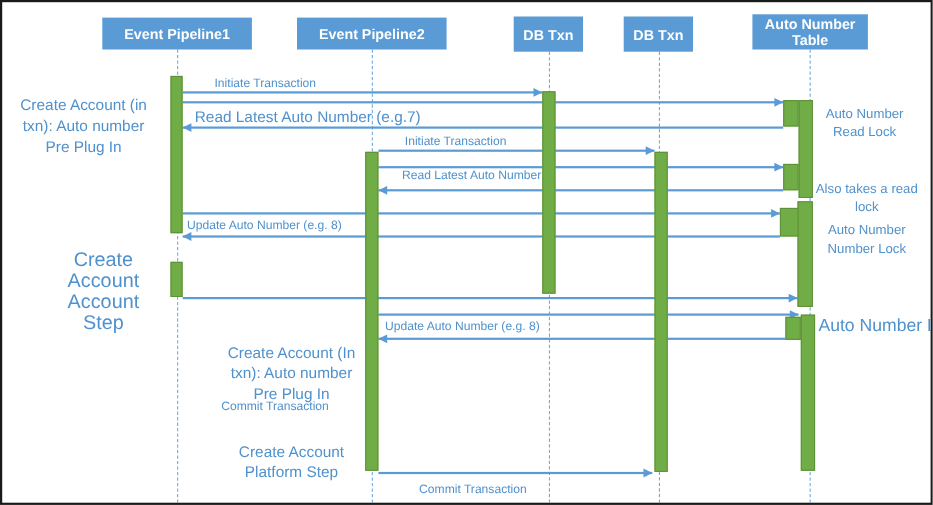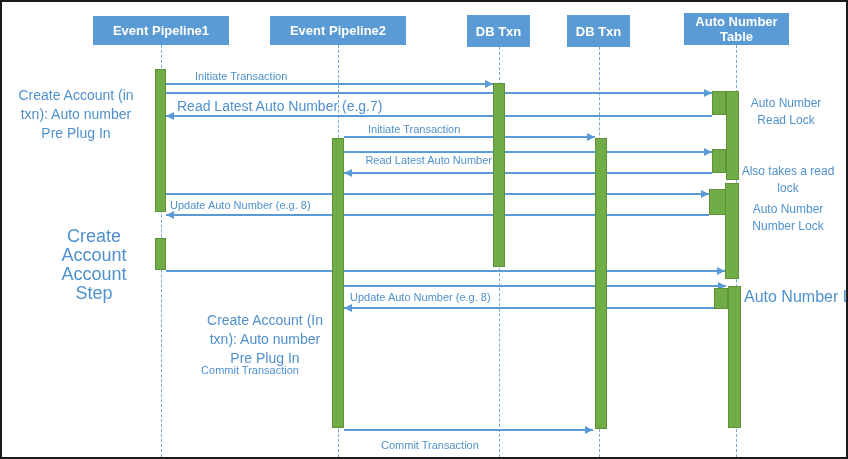--- a/index.html
+++ b/index.html
@@ -120,20 +120,24 @@
       <div>Create</div>
       <div>Account</div>
       <div>Account</div>
       <div>Step</div>
     </div>
     <div class="lbl" style="left: 196px; top: 309px; font-size: 14px; text-align: center; line-height: 19px; width: 134px;">
       <div>Create Account (In</div>
       <div>txn): Auto number</div>
       <div>Pre Plug In</div>
     </div>
+    <div class="lbl" style="left: 196px; top: 399px; font-size: 14px; text-align: center; line-height: 19px; width: 134px;">
+      <div>Create Account</div>
+      <div>Platform Step</div>
+    </div>
     <div class="lbl" style="left: 741px; top: 93px; font-size: 12px; text-align: center; line-height: 17px; width: 86px;">
       <div>Auto Number</div>
       <div>Read Lock</div>
     </div>
     <div class="lbl" style="left: 736px; top: 140px; font-size: 12px; text-align: center; line-height: 17px; width: 100px; margin-top: 21px;">
       <div>Also takes a read</div>
       <div>lock</div>
     </div>
     <div class="lbl" style="left: 742px; top: 199px; font-size: 12px; text-align: center; line-height: 17px; width: 88px;">
       <div>Auto Number</div>

